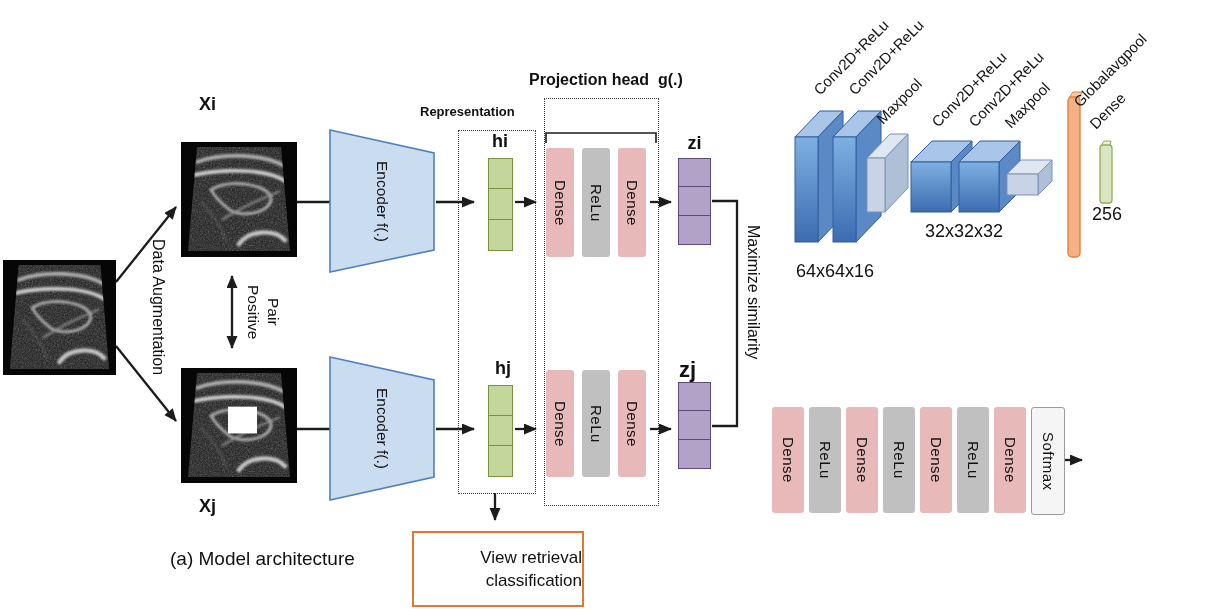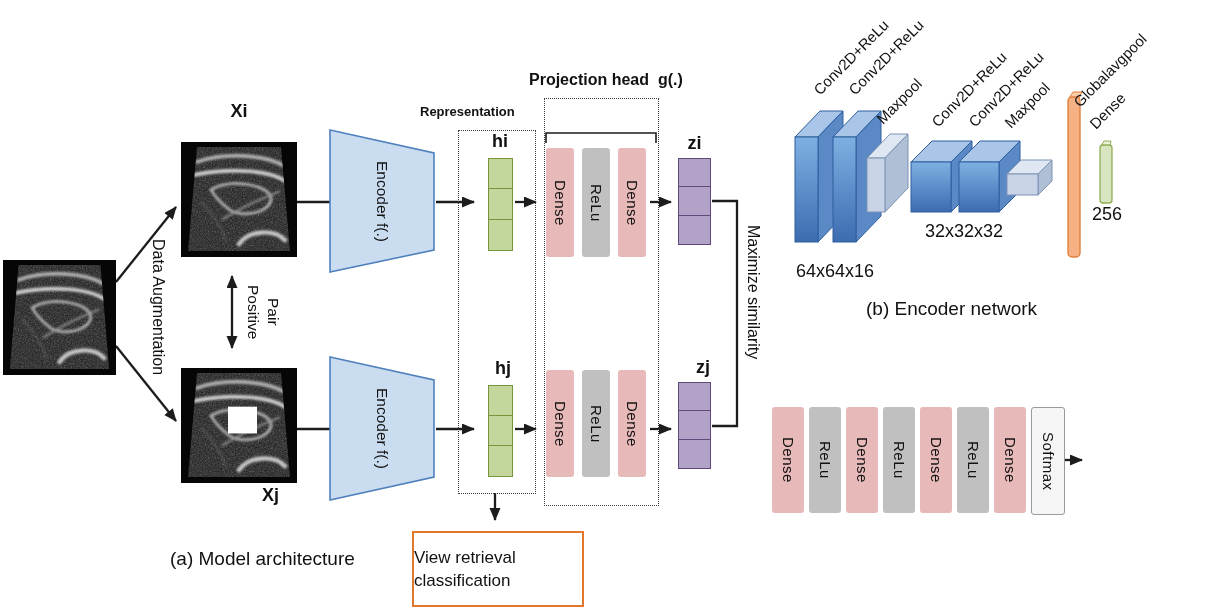--- a/index.html
+++ b/index.html
@@ -26,21 +26,21 @@
   .block .vtext { letter-spacing:0.5px; }
   .pink { background:#e7b9b8; }
   .gray { background:#c0c0c0; }
   .soft { background:#f5f5f5; border:1px solid #9a9a9a; }
   
   .rot45 { position:absolute; transform:rotate(-45deg); transform-origin:0% 100%;
            white-space:nowrap; font-size:15px; line-height:16px; }
   .caption { position:absolute; font-size:19px; white-space:nowrap; }
   .dimlbl { position:absolute; font-size:18px; white-space:nowrap; }
   .orangebox { position:absolute; border:2px solid #e2772e; background:#fff;
-               display:flex; flex-direction:column; align-items:flex-start; justify-content:center;
+               display:flex; flex-direction:column; align-items:flex-end; justify-content:center;
                font-size:17px; line-height:23px; text-align:center; }
   svg { display:block; }
 </style>
 </head>
 <body>
 
 <div id="stage">
 
   <svg width="0" height="0" class="abs" aria-hidden="true">
     <defs>
@@ -154,22 +154,22 @@
       <use href="#usimg"></use>
     </svg>
   <svg class="abs" style="left:181px;top:142px" width="116" height="115" viewBox="0 0 116 116" preserveAspectRatio="none">
       <use href="#usimg"></use>
     </svg>
   <svg class="abs" style="left:181px;top:368px" width="116" height="115" viewBox="0 0 116 116" preserveAspectRatio="none">
       <use href="#usimg"></use>
        <rect x="47" y="39" width="29" height="27" fill="#ffffff"></rect>
     </svg>
 
-  <div class="lbl" style="left:199px;top:101px;width:80px;text-align:center;font-size:18px">Xi</div>
-  <div class="lbl" style="left:199px;top:485px;width:80px;text-align:right;font-size:18px">Xj</div>
+  <div class="lbl" style="left:199px;top:94px;width:80px;text-align:left;font-size:18px">Xi</div>
+  <div class="lbl" style="left:199px;top:496px;width:80px;text-align:left;font-size:18px">Xj</div>
 
   <div class="abs vtext" style="left:149px;top:239px;height:165px;font-size:16px">Data Augmentation</div>
 
   <div class="abs" style="left:244px;top:271px;height:82px;display:flex;gap:2px;align-items:center">
     <span class="vtext" style="font-size:15.5px">Positive</span>
     <span class="vtext" style="font-size:15.5px">Pair</span>
   </div>
 
   <div class="abs ctr" style="left:330px;top:130px;width:104px;height:142px">
     <span class="vtext" style="font-size:15.5px">Encoder f(.)</span>
@@ -216,21 +216,21 @@
   <div class="block pink" style="left:618px;top:370px;width:28px;height:107px">
     <span class="vtext">Dense</span>
     </div>
 
   <div class="lbl" style="left:679px;top:133px;width:31px;text-align:center;font-size:18px">zi</div>
   <div class="stack purple" style="left:678px;top:158px;width:33px;height:87px">
     <div></div>
       <div></div>
       <div></div>
   </div>
-  <div class="lbl" style="left:679px;top:357px;width:31px;text-align:right;font-size:18px">zj</div>
+  <div class="lbl" style="left:679px;top:357px;width:31px;text-align:left;font-size:22px">zj</div>
   <div class="stack purple" style="left:678px;top:382px;width:33px;height:87px">
     <div></div>
       <div></div>
       <div></div>
   </div>
 
   <div class="abs vtext" style="left:744px;top:225px;font-size:16px">Maximize similarity</div>
 
   <div class="orangebox" style="left:412px;top:531px;width:168px;height:72px">
     <span>View retrieval</span>
@@ -244,21 +244,20 @@
   <div class="rot45" style="left:885px;top:111px">Maxpool</div>
   <div class="rot45" style="left:940px;top:114px">Conv2D+ReLu</div>
   <div class="rot45" style="left:977px;top:114px">Conv2D+ReLu</div>
   <div class="rot45" style="left:1013px;top:115px">Maxpool</div>
   <div class="rot45" style="left:1082px;top:94px">Globalavgpool</div>
   <div class="rot45" style="left:1098px;top:116px">Dense</div>
 
   <div class="dimlbl" style="left:796px;top:261px">64x64x16</div>
   <div class="dimlbl" style="left:925px;top:221px">32x32x32</div>
   <div class="dimlbl" style="left:1092px;top:204px">256</div>
-  <div class="caption" style="left:866px;top:298px">(b) Encoder network</div>
 
   <div class="block pink" style="left:772px;top:407px;width:32px;height:106px">
     <span class="vtext">Dense</span>
     </div>
   <div class="block gray" style="left:809px;top:407px;width:32px;height:106px">
     <span class="vtext">ReLu</span>
     </div>
   <div class="block pink" style="left:846px;top:407px;width:32px;height:106px">
     <span class="vtext">Dense</span>
     </div>

